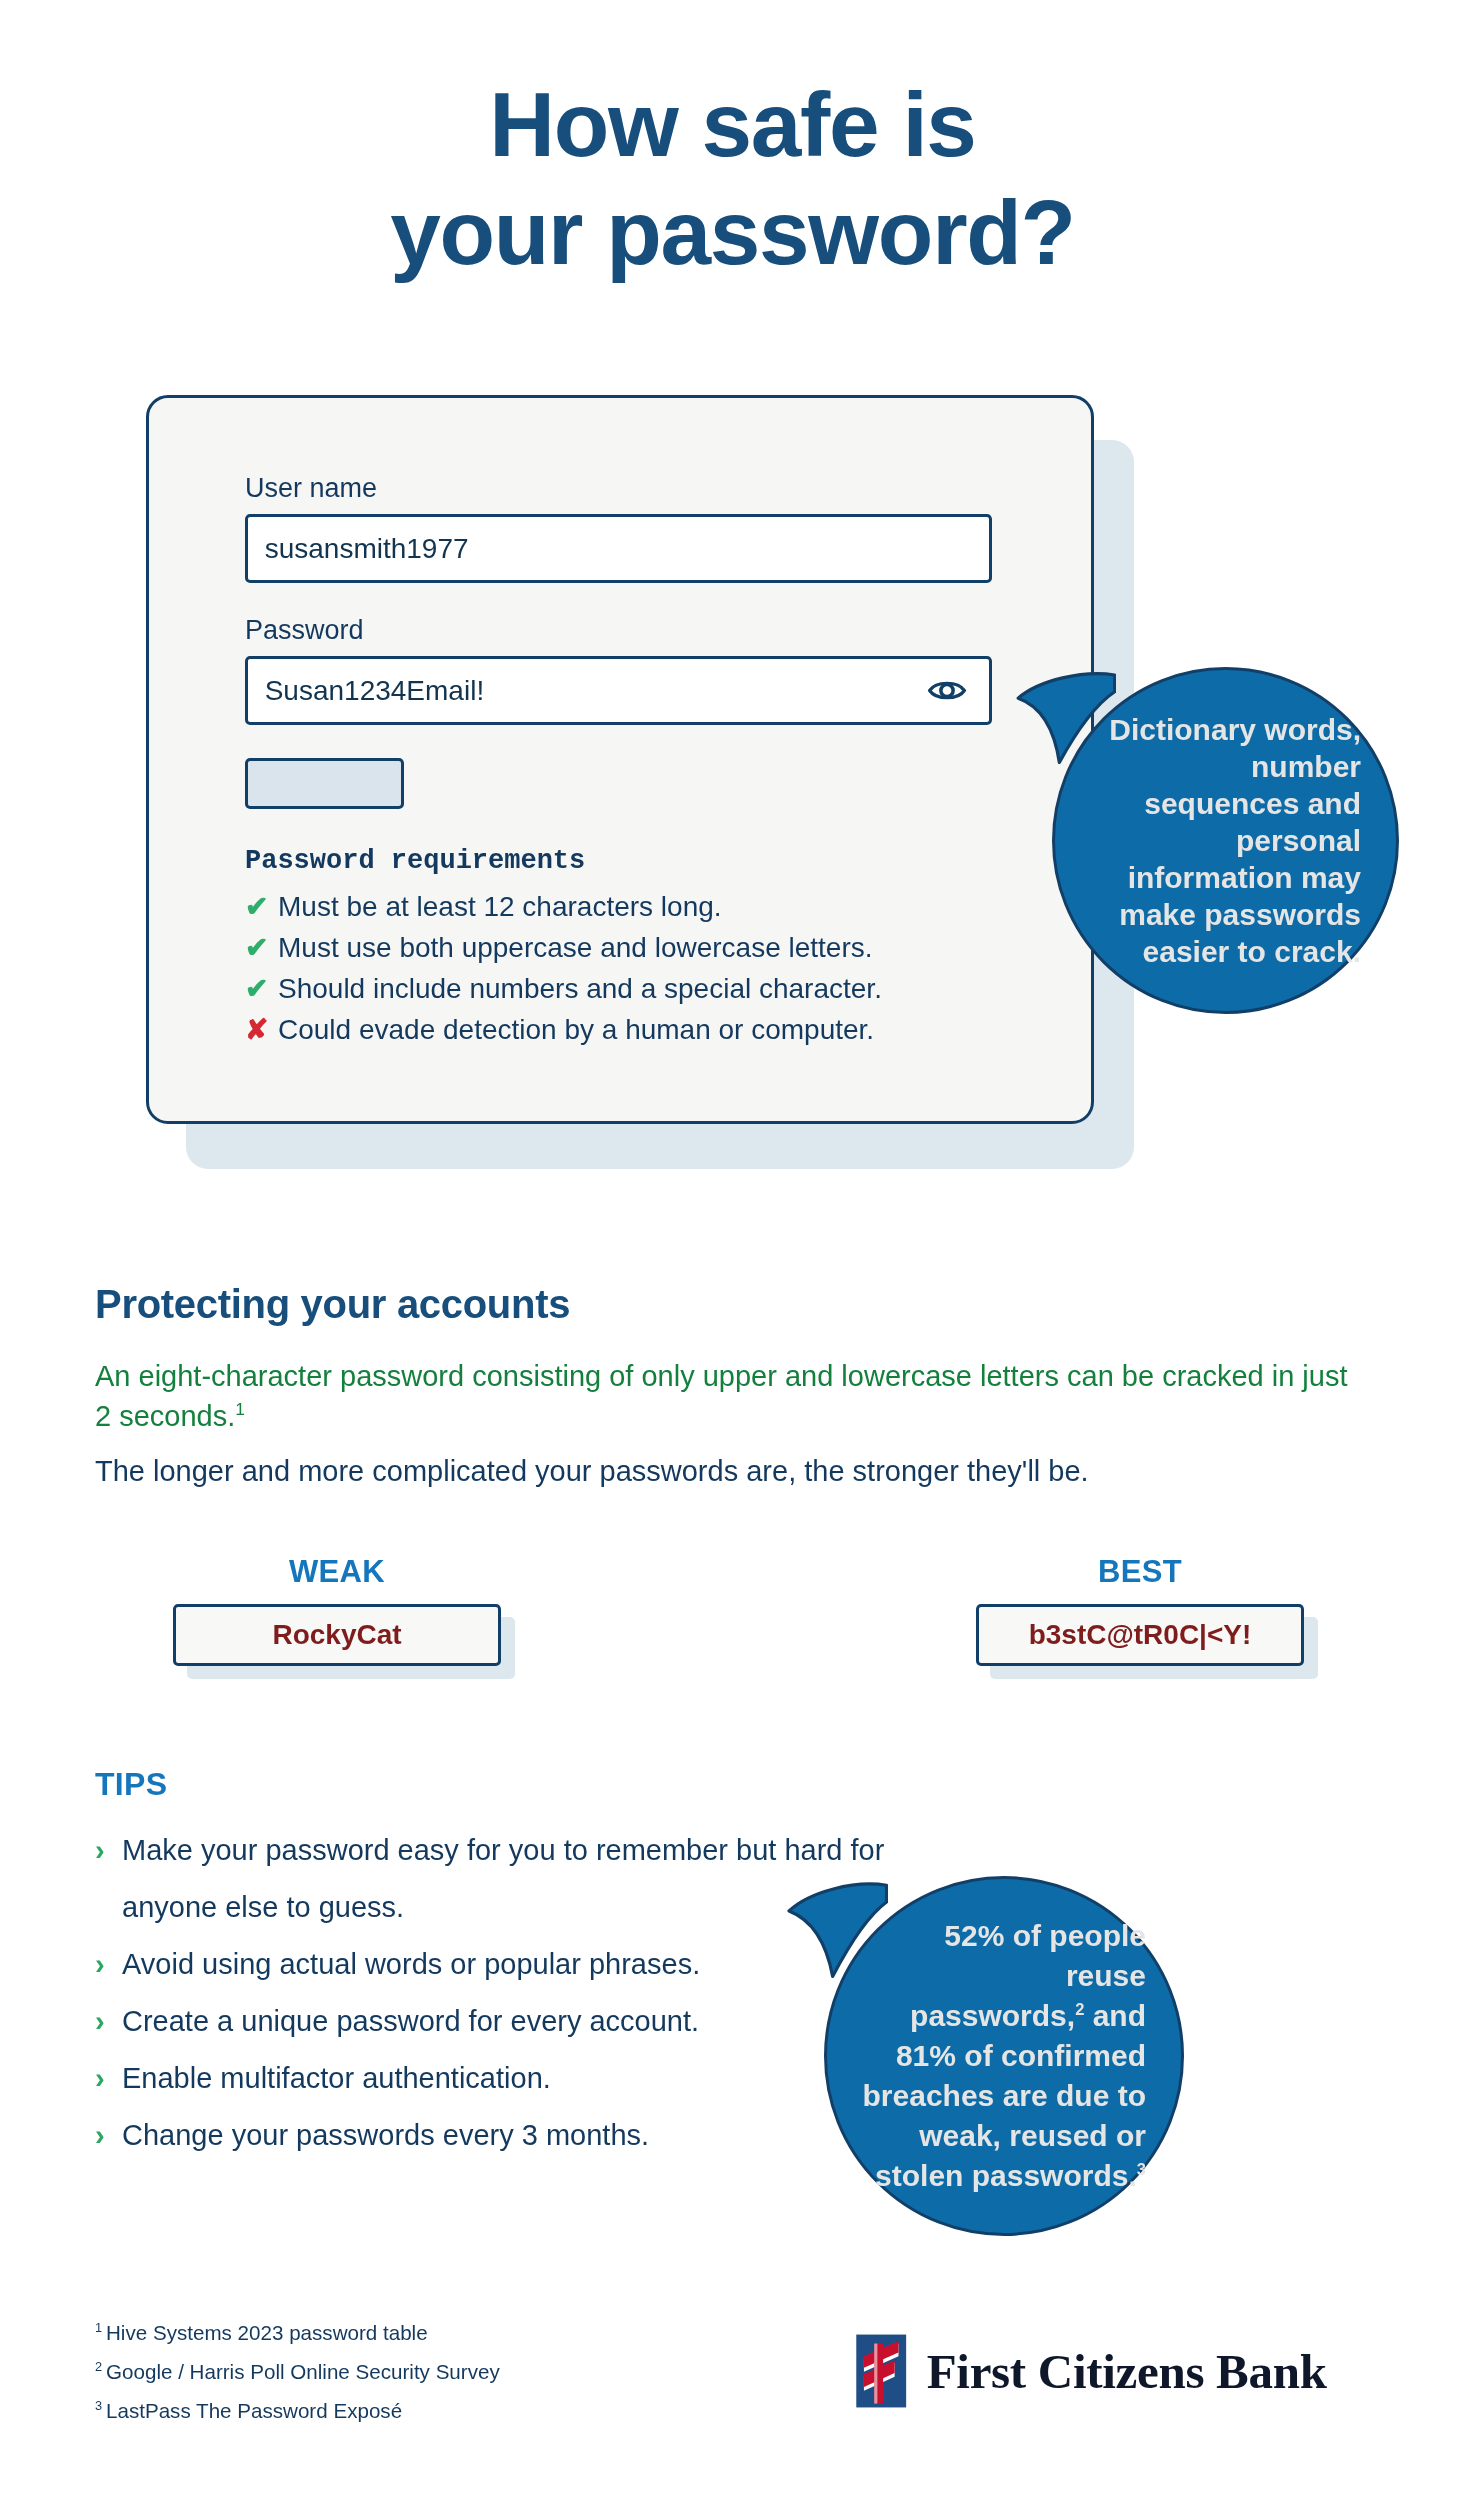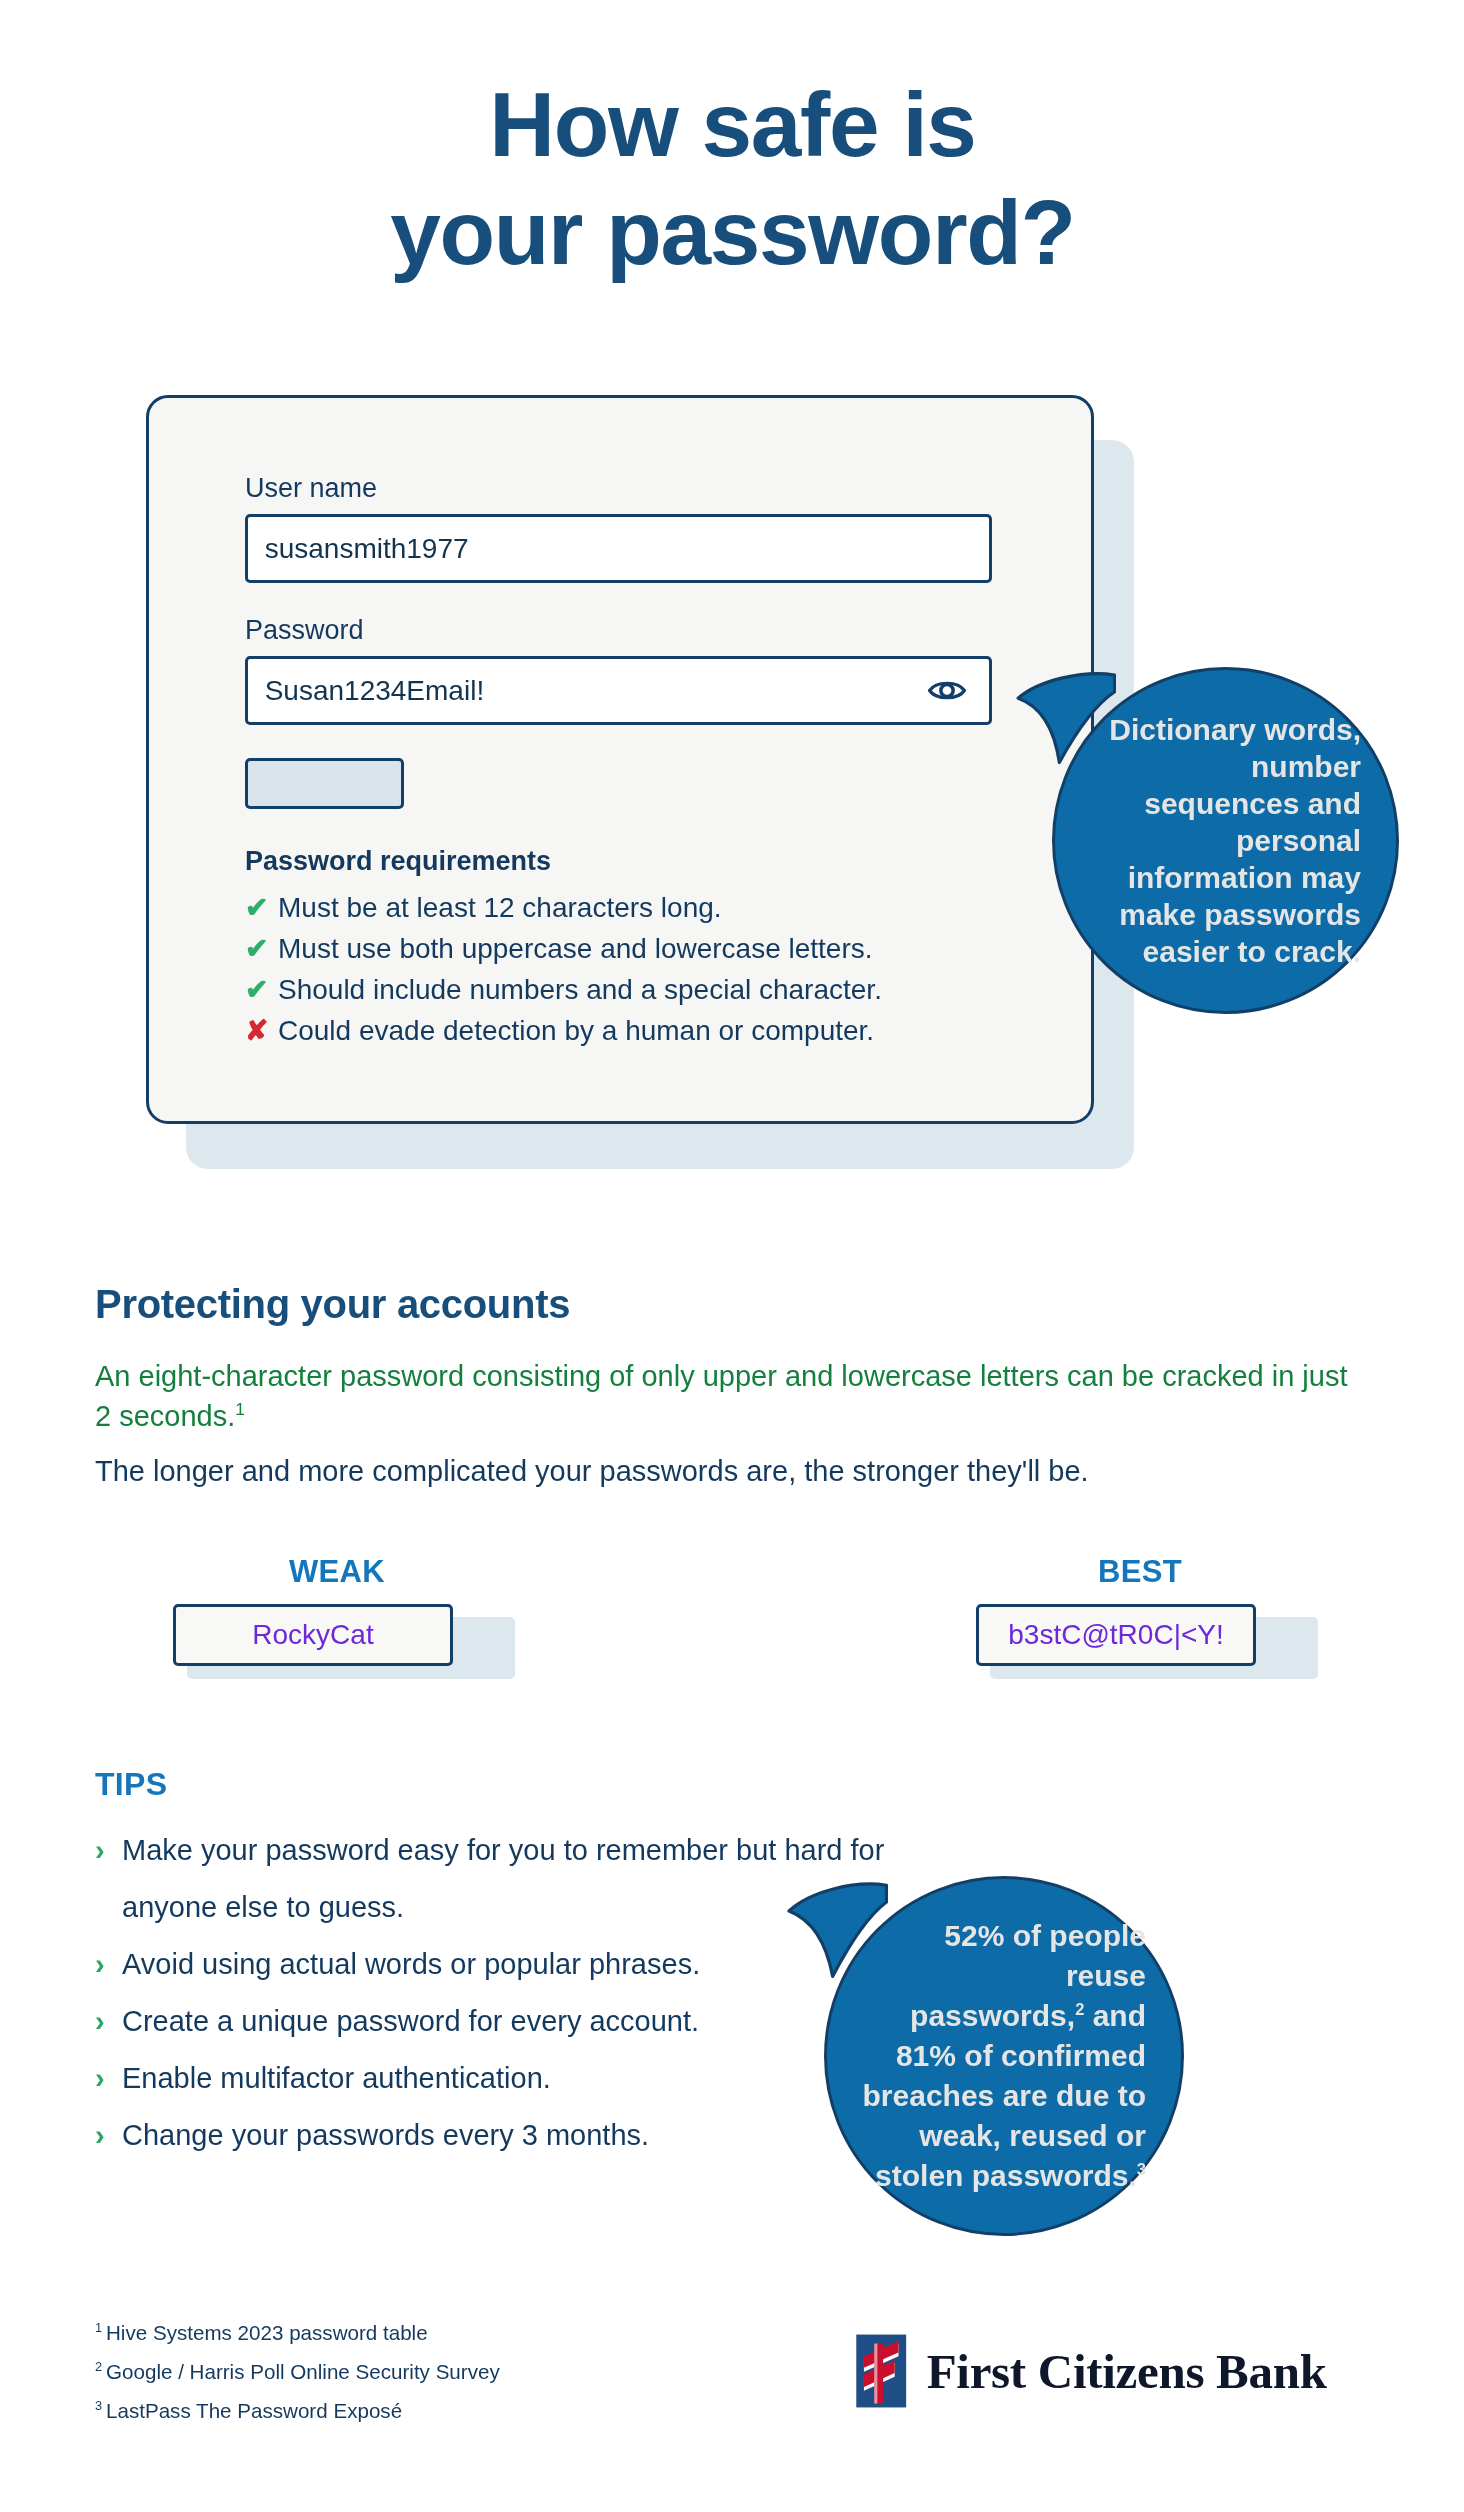--- a/index.html
+++ b/index.html
@@ -63,21 +63,21 @@
 
   .submit-btn {
     width:159px; height:51px;
     background:#d9e4ec;
     border:3.9px solid #123f68;
     border-radius:5.1px;
   }
 
   .req-title {
     font-size:27px; font-weight:700; color:#14395e;
-    margin-top:37px; margin-bottom:10.3px;
+    margin-top:37px; margin-bottom:10.3px;font-family:Liberation Mono, monospace;
   }
   .req-list { list-style:none; }
   .req-item {
     display:flex; align-items:flex-start;
     font-size:28px; line-height:41px; color:#14395e;
   }
   .req-mark {
     width:33px; flex:0 0 33px; font-size:28px; line-height:41px; font-weight:700;
   }
   .req-mark.ok { color:#2fad6b; }
@@ -139,24 +139,24 @@
   .strength-label {
     font-size:31px; font-weight:700; color:#1576bc; letter-spacing:0.3px;
     margin-bottom:14px;
   }
   .pw-wrap { position:relative; height:69px; }
   .pw-shadow {
     position:absolute; left:14px; top:13px; width:328px; height:62px;
     background:#dde7ee; border-radius:5.1px;
   }
   .pw-box {
-    position:absolute; left:0; top:0; width:280px; height:62px;
+    position:absolute; left:0; top:0; width:328px; height:62px;
     background:#f8f8f7; border:3.2px solid #123f68; border-radius:5.1px;
     display:flex; align-items:center; justify-content:center;
-    font-size:28px; color:#6d28d9;
+    font-size:28px; color:#7f1d1d;font-weight:bold;
   }
 
   
   .tips-head {
     position:absolute; left:95px; top:1766px;
     font-size:32px; font-weight:700; color:#1576bc; letter-spacing:0.3px;
   }
   .tips-list { position:absolute; left:95px; top:1822px; width:835px; list-style:none; }
   .tip-item {
     display:flex; align-items:flex-start;

